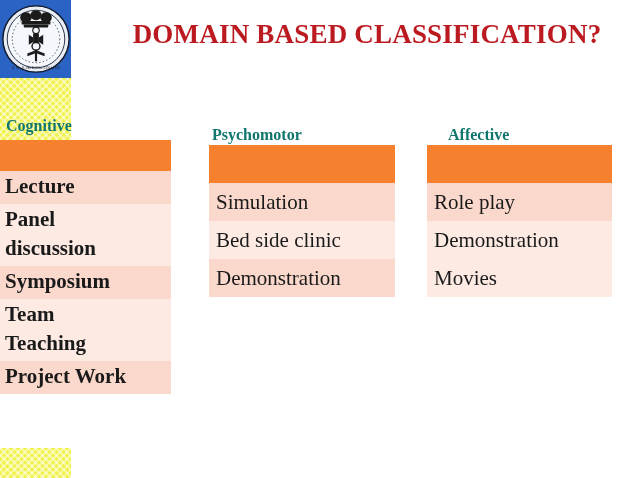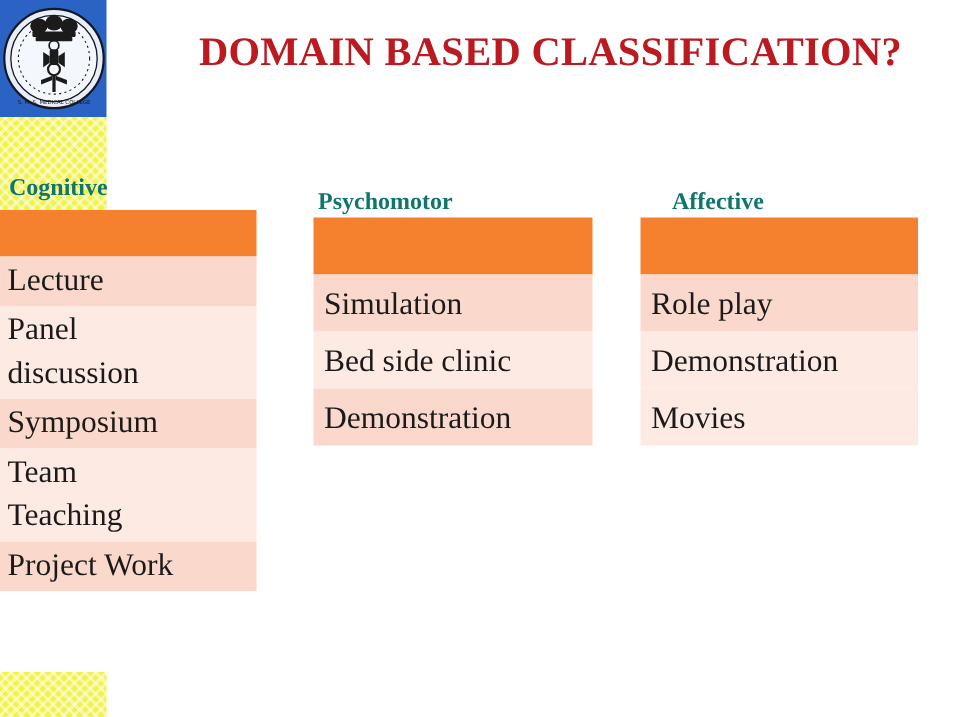--- a/index.html
+++ b/index.html
@@ -79,21 +79,21 @@
   }
   #heading-cognitive   { left: 6px;   top: 101px; }
   #heading-psychomotor { left: 212px; top: 110px; }
   #heading-affective   { left: 448px; top: 110px; }
 
   
   .tbl {
     position: absolute;
     z-index: 2;
   }
-  #tbl-cognitive   { left: 0px;   top: 140px; width: 171px; }
+  #tbl-cognitive   { left: 0px;   top: 140px; width: 171px; font-weight: bold; }
   #tbl-psychomotor { left: 209px; top: 145px; width: 186px; }
   #tbl-affective   { left: 427px; top: 145px; width: 185px; }
 
   .hdr-bar {
     background: #f5812f;
     width: 100%;
   }
   #tbl-cognitive   .hdr-bar { height: 31px; }
   #tbl-psychomotor .hdr-bar { height: 38px; }
   #tbl-affective   .hdr-bar { height: 38px; }

